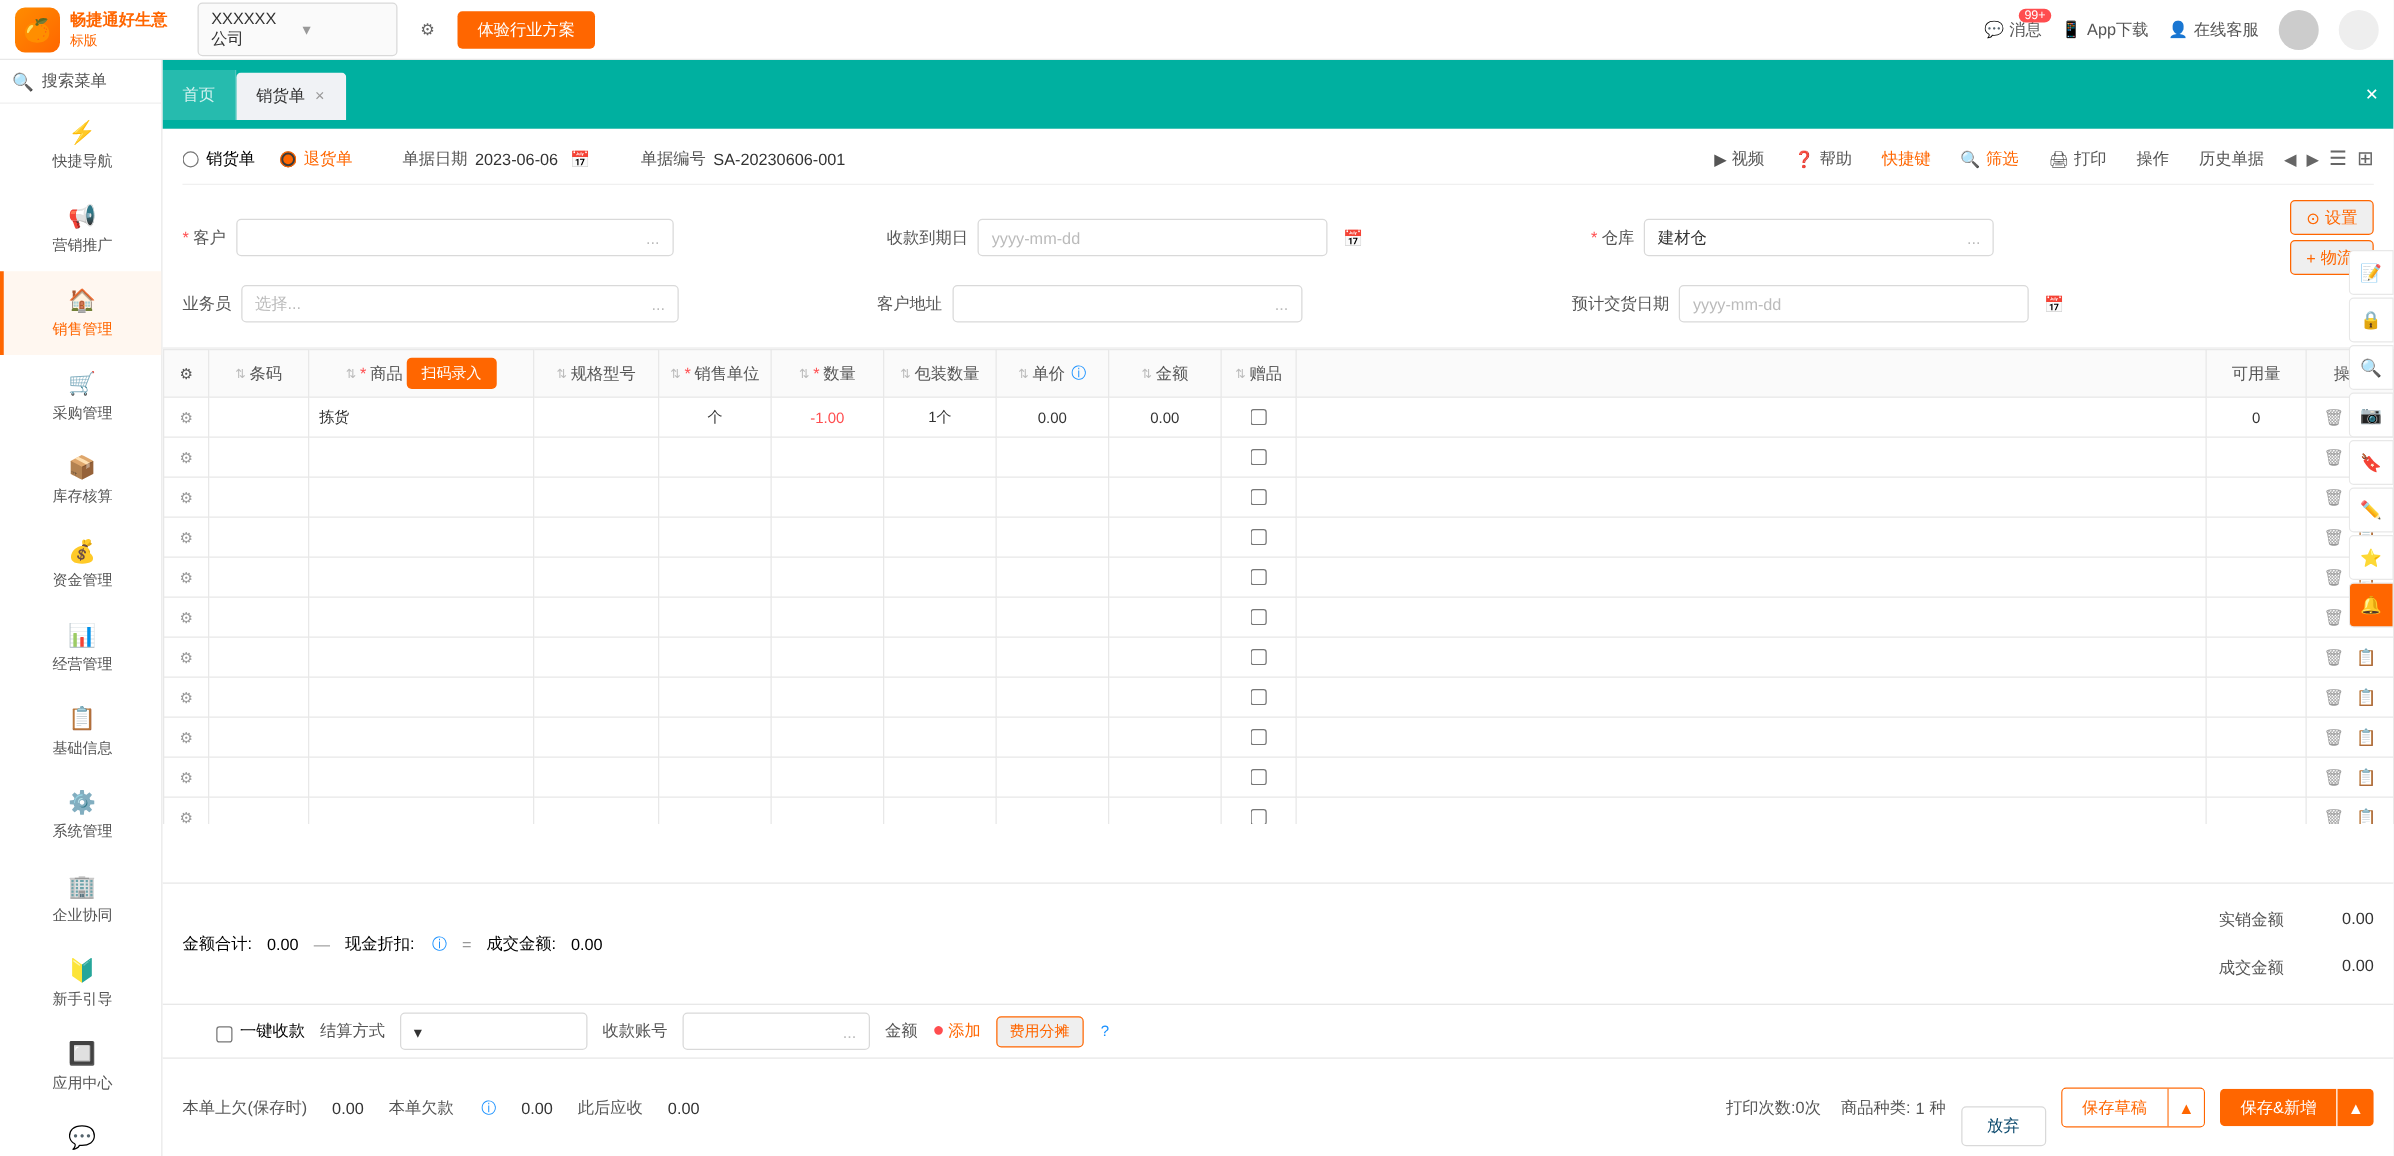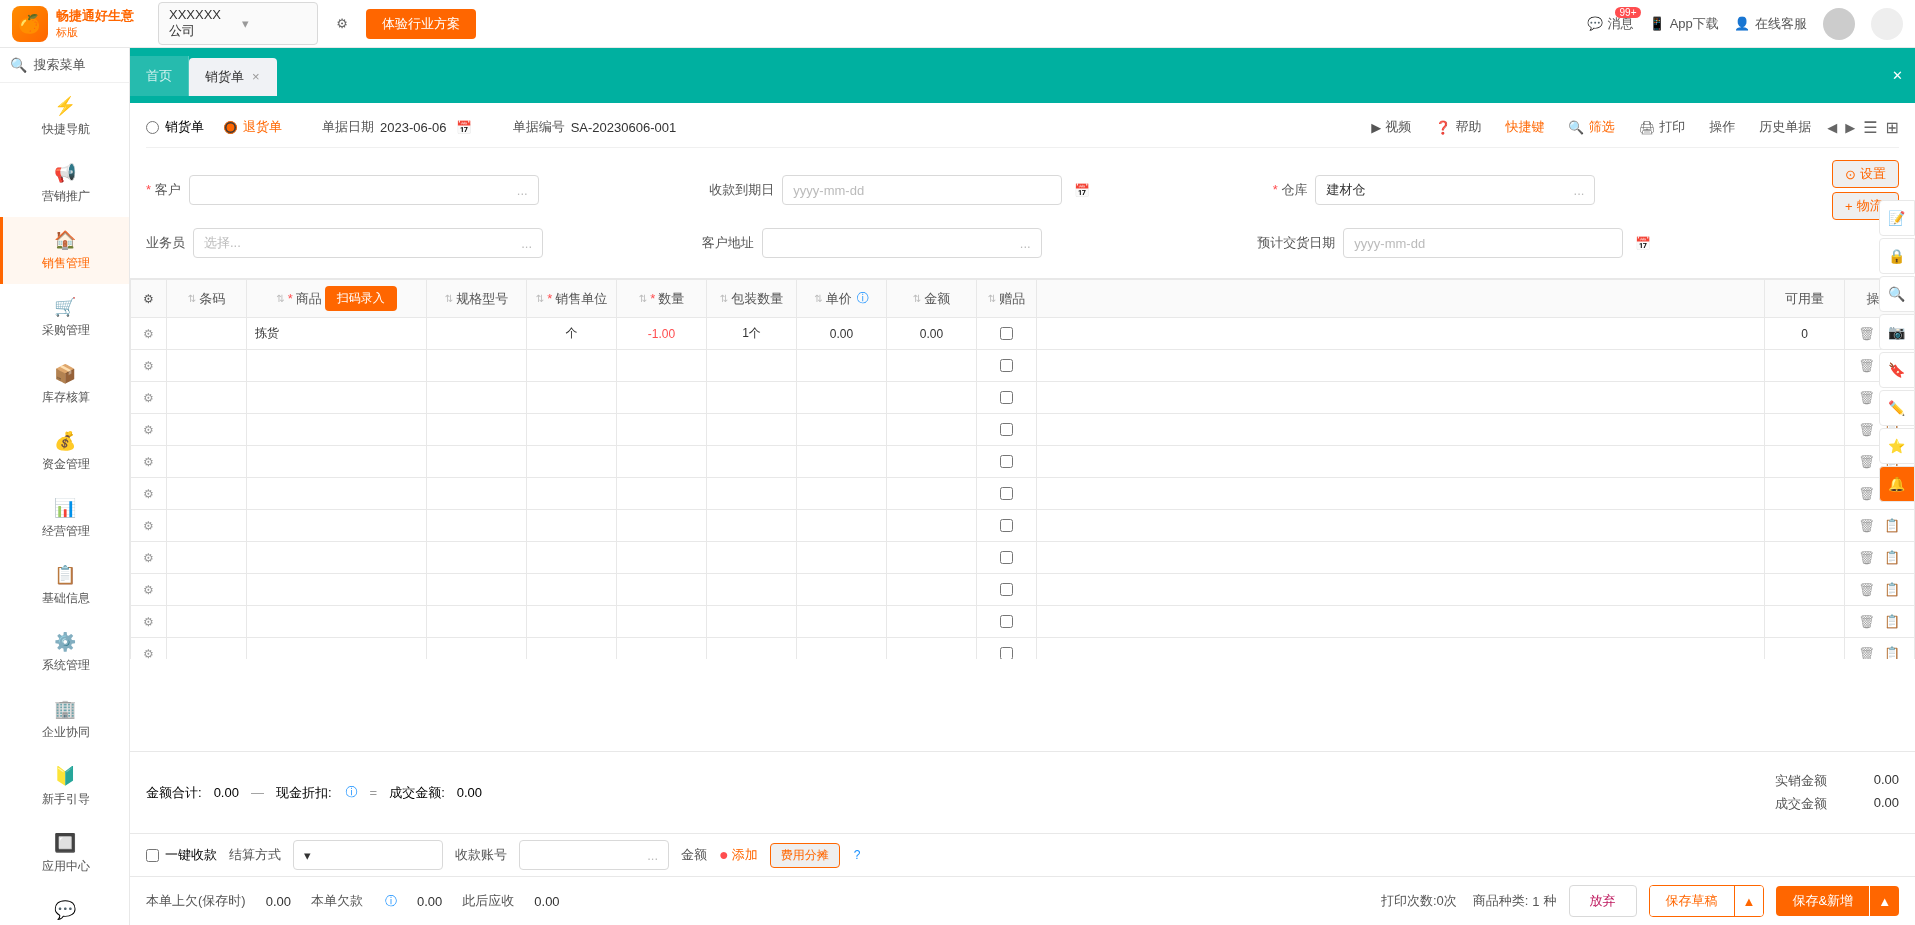--- a/index.html
+++ b/index.html
@@ -79,32 +79,32 @@
     .th-flex { display: flex; align-items: center; justify-content: center; gap: 3px; }
     .th-sort { color: #bbb; cursor: pointer; font-size: 10px; }
 
     
     .summary-footer { background: #fff; border-top: 1px solid #e8e8e8; padding: 20px 16px; display: flex; align-items: center; gap: 12px; flex-shrink: 0; }
     .dash { color: #999; }
     .eq { color: #999; }
 
     
     .payment-row { background: #fff; border-top: 1px solid #e8e8e8; padding: 6px 16px; display: flex; align-items: center; gap: 12px; flex-shrink: 0; }
-    .one-click-pay { display: flex; align-items: center; gap: 6px; }
+    .one-click-pay { display: flex; align-items: flex-end; gap: 6px; margin-left: 27px; }
     .add-btn { color: #ff6600; cursor: pointer; display: flex; align-items: center; gap: 3px; }
     .cost-split-btn { border: 1px solid #ff6600; color: #ff6600; border-radius: 4px; padding: 3px 10px; cursor: pointer; font-size: 12px; }
 
     
     .bottom-bar { background: #fff; border-top: 1px solid #e8e8e8; padding: 8px 16px; display: flex; align-items: center; flex-shrink: 0; }
     .bottom-stats { display: flex; align-items: center; gap: 20px; flex: 1; }
     .bottom-stat { display: flex; align-items: center; gap: 20px; color: #555; font-size: 12px; }
     .bottom-stat .val { color: #333; }
     .bottom-right { display: flex; align-items: center; gap: 12px; }
     .product-kind { display: flex; align-items: center; gap: 4px; color: #555; font-size: 12px; }
-    .discard-btn { border: 1px solid #d9d9d9; border-radius: 4px; padding: 6px 20px; cursor: pointer; color: #be185d; background: #fff; }
+    .discard-btn { border: 1px solid #d9d9d9; border-radius: 4px; padding: 6px 20px; cursor: pointer; color: #0c4a6e; background: #fff; margin-top: 30px; }
 
     
     .right-float { position: fixed; right: 0; top: 200px; display: flex; flex-direction: column; gap: 2px; z-index: 100; }
     .rf-btn { width: 36px; height: 36px; background: #fff; border: 1px solid #e8e8e8; display: flex; align-items: center; justify-content: center; cursor: pointer; color: #666; font-size: 14px; border-radius: 4px 0 0 4px; }
     .rf-btn.orange { background: #ff6600; color: white; }
 
     .table-scroll { overflow-y: auto; flex: 1; max-height: 380px; }
 
     .page-wrapper { position: relative; flex: 1; display: flex; flex-direction: column; overflow: hidden; }
 
@@ -670,21 +670,21 @@
         <span>金额合计:</span>
         <span style="font-weight:500;">0.00</span>
         <span class="dash">—</span>
         <span>现金折扣:</span>
         <span class="info-icon">ⓘ</span>
         <span class="eq">=</span>
         <span>成交金额:</span>
         <span style="font-weight:500;">0.00</span>
 
         <div style="margin-left:auto;display:flex;gap:24px;align-items:center;">
-          <div style="display:flex;flex-direction:column;align-items:flex-end;gap:5px;">
+          <div style="display:flex;flex-direction:column;align-items:flex-end;gap:20px;">
             <div style="display:flex;gap:12px;">
               <span style="color:#555;">实销金额</span>
               <span style="color:#333;font-weight:500;min-width:60px;text-align:right;">0.00</span>
             </div>
             <div style="display:flex;gap:12px;">
               <span style="color:#555;">成交金额</span>
               <span style="color:#333;font-weight:500;min-width:60px;text-align:right;">0.00</span>
             </div>
           </div>
         </div>

